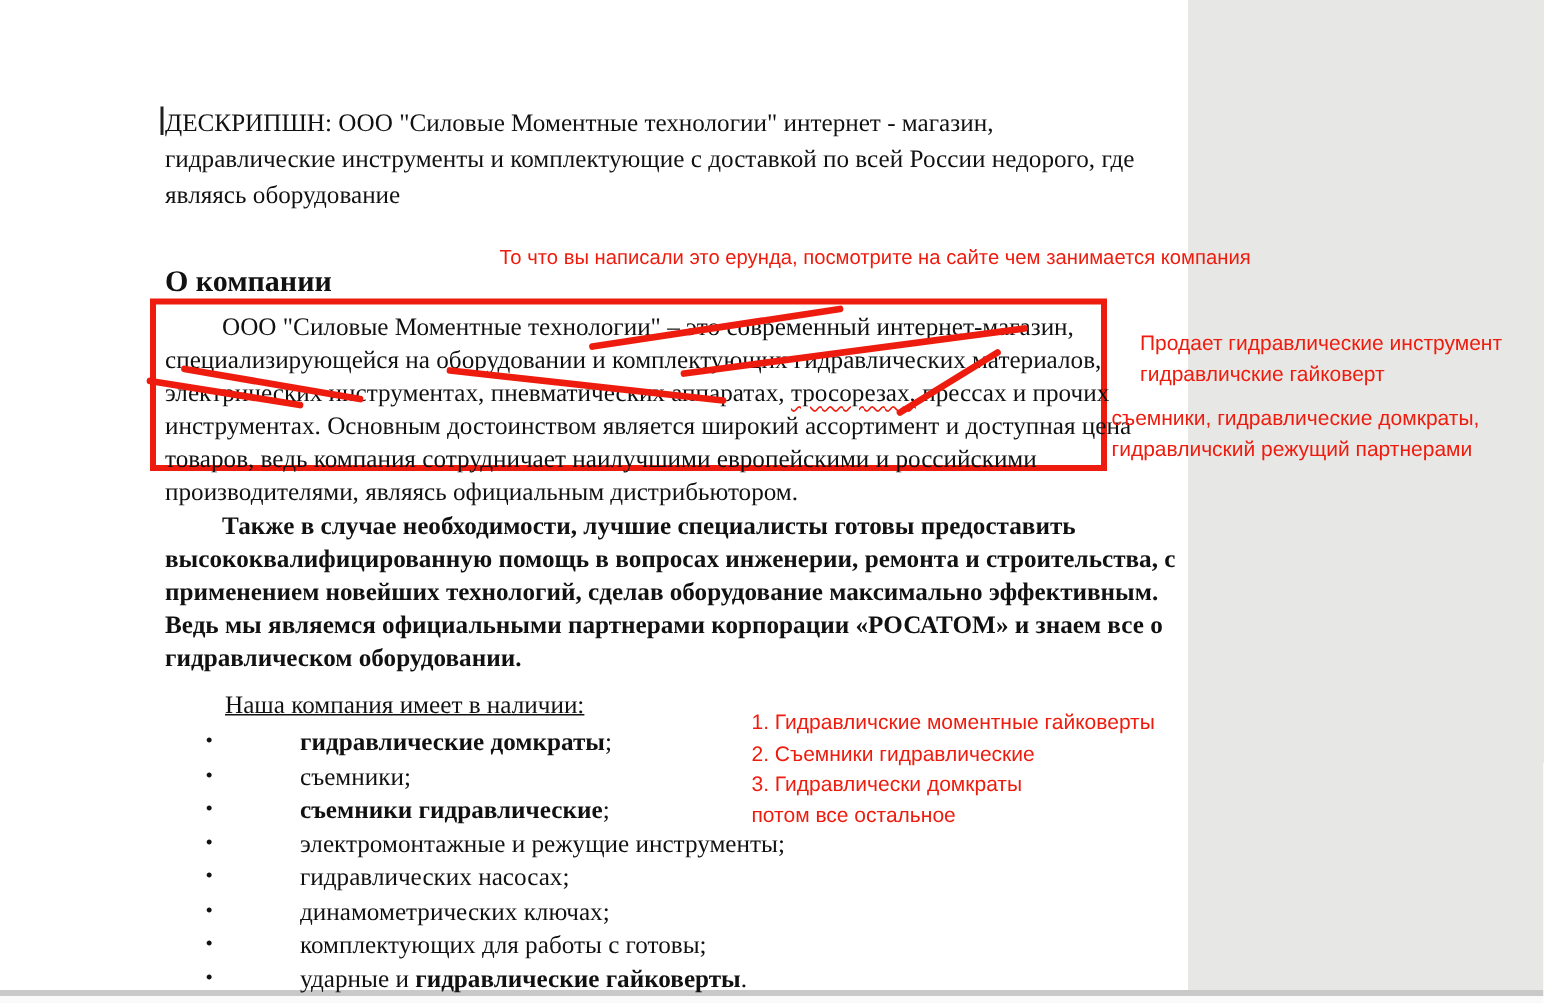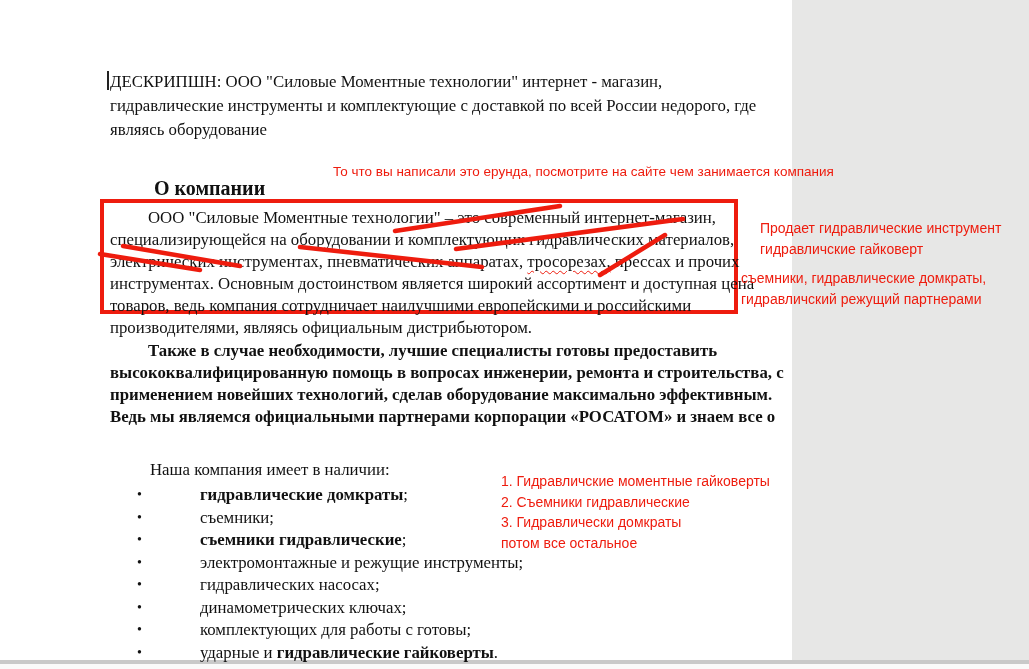--- a/index.html
+++ b/index.html
@@ -70,21 +70,21 @@
 <div class="abs caret" style="left:107px;top:71px;"></div>
 
 <div class="abs p1" style="left:110px;top:70px;">
   <div class="doc-line">ДЕСКРИПШН: ООО "Силовые Моментные технологии" интернет - магазин,</div>
   <div class="doc-line">гидравлические инструменты и комплектующие с доставкой по всей России недорого, где</div>
   <div class="doc-line">являясь оборудование</div>
 </div>
 
 <div class="abs note note-top" style="left:333px;top:164px;">То что вы написали это ерунда, посмотрите на сайте чем занимается компания</div>
 
-<div class="abs heading" style="left:110px;top:177px;margin-left:44px;">О компании</div>
+<div class="abs heading" style="left:110px;top:177px;">О компании</div>
 
 <div class="abs red-box" style="left:100px;top:199px;width:638px;height:115px;"></div>
 
 <div class="abs" style="left:110px;top:207px;">
   <div class="doc-line indent">ООО "Силовые Моментные технологии" – это современный интернет-магазин,</div>
   <div class="doc-line">специализирующейся на оборудовании и комплектующих гидравлических материалов,</div>
   <div class="doc-line"><span>электрических инструментах, пневматических аппаратах, </span><span class="wavy">тросорезах,</span><span> прессах и прочих</span></div>
   <div class="doc-line">инструментах. Основным достоинством является широкий ассортимент и доступная цена</div>
   <div class="doc-line">товаров, ведь компания сотрудничает наилучшими европейскими и российскими</div>
   <div class="doc-line">производителями, являясь официальным дистрибьютором.</div>
@@ -97,23 +97,24 @@
 <div class="abs note note-side" style="left:741px;top:268px;">
   <div>съемники, гидравлические домкраты,</div>
   <div>гидравличский режущий партнерами</div>
 </div>
 
 <div class="abs" style="left:110px;top:340px;font-weight:bold;">
   <div class="doc-line indent">Также в случае необходимости, лучшие специалисты готовы предоставить</div>
   <div class="doc-line">высококвалифицированную помощь в вопросах инженерии, ремонта и строительства, с</div>
   <div class="doc-line">применением новейших технологий, сделав оборудование максимально эффективным.</div>
   <div class="doc-line">Ведь мы являемся официальными партнерами корпорации «РОСАТОМ» и знаем все о</div>
+  <div class="doc-line">гидравлическом оборудовании.</div>
 </div>
 
-<div class="abs doc-line" style="left:150px;top:459px;">Наша компания имеет в наличии:</div>
+<div class="abs doc-line" style="left:150px;top:459px;text-decoration:underline;">Наша компания имеет в наличии:</div>
 
 <div class="abs blist" style="left:137px;top:484px;">
   <div class="bitem">
     <span class="bdot">•</span>
     <span class="btext"><span></span><b>гидравлические домкраты</b><span>;</span></span>
   </div>
   <div class="bitem">
     <span class="bdot">•</span>
     <span class="btext"><span>съемники;</span><b></b><span></span></span>
   </div>

